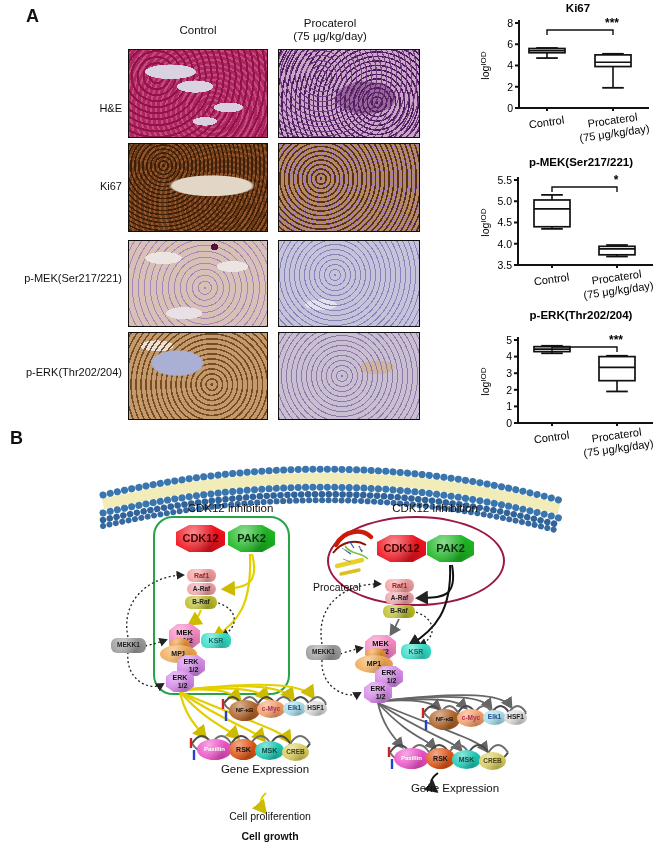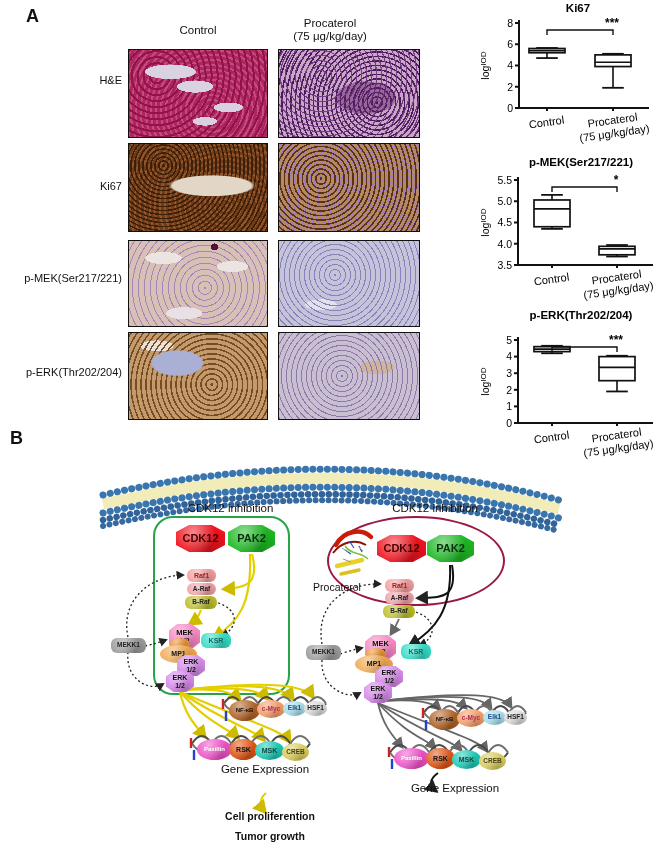--- a/index.html
+++ b/index.html
@@ -49,42 +49,42 @@
     repeating-radial-gradient(circle at 60% 60%, #7a4a20 0 1.5px, transparent 1.5px 5px),
     radial-gradient(ellipse 28px 9px at 20% 15%, #e8e2da 0 60%, transparent 61%),
     #c29a6c;}
   .erk-p{background:
     repeating-radial-gradient(circle at 45% 50%, #9078a8 0 1px, transparent 1px 5px),
     radial-gradient(ellipse 30px 12px at 70% 40%, #cdb49a 0 55%, transparent 60%),
     #c8c0d2;}
   
   .node{position:absolute;display:flex;align-items:center;justify-content:center;
         text-align:center;font-weight:bold;line-height:1.02;white-space:pre-line;z-index:5;}
-  .octagon{clip-path:polygon(27% 0,73% 0,100% 26%,100% 74%,73% 100%,27% 100%,0 74%,0 26%);}
+  .octagon{clip-path:polygon(27% 0,73% 0,100% 26%,100% 74%,73% 100%,27% 100%,0 74%,0 26%);text-align:right;}
   .pill{border-radius:6px;}
   .ellipse{border-radius:50%;}
   #activation-box{border:2px solid #27a348;border-radius:20px;z-index:2;}
   #inhibition-ellipse{border:2px solid #9b1840;border-radius:50%;z-index:2;}
   .blab{font-size:11.5px;text-align:center;z-index:6;}
   .small-lab{font-size:10.5px;text-align:center;z-index:6;white-space:pre-line;line-height:1.3;}
   svg{position:absolute;left:0;top:0;z-index:3;pointer-events:none;}
   .chart{position:absolute;z-index:4;}
 </style>
 </head>
 <body>
 
 <div id="fig">
 
   <div class="abs panel-label" style="left:26px;top:6px;">A</div>
 
   <div class="abs hdr" style="left:158px;top:24px;width:80px;">Control</div>
   <div class="abs hdr" style="left:285px;top:17px;width:90px;">Procaterol</div>
   <div class="abs hdr" style="left:276px;top:30px;width:108px;">(75 μg/kg/day)</div>
 
-  <div class="abs rowlab" style="left:60px;top:74px;width:62px;">H&amp;E</div>
+  <div class="abs rowlab" style="left:60px;top:102px;width:62px;">H&amp;E</div>
   <div class="abs rowlab" style="left:60px;top:180px;width:62px;">Ki67</div>
   <div class="abs rowlab" style="left:10px;top:272px;width:112px;">p-MEK(Ser217/221)</div>
   <div class="abs rowlab" style="left:10px;top:366px;width:112px;">p-ERK(Thr202/204)</div>
 
   <div class="img he-c" style="left:128px;top:49px;width:140px;height:89px;"></div>
   <div class="img he-p" style="left:278px;top:49px;width:142px;height:89px;"></div>
   <div class="img ki-c" style="left:128px;top:143px;width:140px;height:89px;"></div>
   <div class="img ki-p" style="left:278px;top:143px;width:142px;height:89px;"></div>
   <div class="img mek-c" style="left:128px;top:240px;width:140px;height:87px;"></div>
   <div class="img mek-p" style="left:278px;top:240px;width:142px;height:87px;"></div>
@@ -299,22 +299,22 @@
   <div class="abs" id="activation-box" style="left:153px;top:516px;width:133px;height:175px;"></div>
   <div class="abs" id="inhibition-ellipse" style="left:327px;top:516px;width:174px;height:86px;"></div>
 
   <div class="abs blab" style="left:158px;top:502px;width:145px;">CDK12 inhibition</div>
   <div class="abs blab" style="left:360px;top:502px;width:150px;">CDK12 inhibition</div>
   <div class="abs small-lab" style="left:300px;top:581px;width:74px;">Procaterol</div>
   <div class="abs blab" style="left:215px;top:763px;width:100px;">Gene
 Expression</div>
   <div class="abs blab" style="left:405px;top:782px;width:100px;">Gene
 Expression</div>
-  <div class="abs small-lab" style="left:198px;top:810px;width:144px;font-weight:bold;">Cell proliferention</div>
-  <div class="abs small-lab" style="left:203px;top:830px;width:134px;font-weight:bold;">Tumor growth</div>
+  <div class="abs small-lab" style="left:198px;top:810px;width:144px;font-weight:normal;">Cell proliferention</div>
+  <div class="abs small-lab" style="left:203px;top:830px;width:134px;font-weight:bold;">Cell growth</div>
 
   <div id="nodes-layer">
       <div class="node octagon" style="left: 176px; top: 525px; width: 49px; height: 27px; font-size: 11px; color: rgb(74, 0, 0); background: radial-gradient(circle at 35% 28%, rgba(255, 255, 255, 0.5), rgba(255, 255, 255, 0) 60%), radial-gradient(circle at 68% 88%, rgba(0, 0, 0, 0.22), rgba(0, 0, 0, 0) 55%), rgb(240, 19, 30);">CDK12</div>
       <div class="node octagon" style="left: 228px; top: 525px; width: 47px; height: 27px; font-size: 11px; color: rgb(5, 50, 10); background: radial-gradient(circle at 35% 28%, rgba(255, 255, 255, 0.5), rgba(255, 255, 255, 0) 60%), radial-gradient(circle at 68% 88%, rgba(0, 0, 0, 0.22), rgba(0, 0, 0, 0) 55%), rgb(30, 184, 36);">PAK2</div>
       <div class="node pill" style="left: 187px; top: 569px; width: 29px; height: 13px; font-size: 7px; color: rgb(160, 32, 32); background: radial-gradient(circle at 35% 28%, rgba(255, 255, 255, 0.5), rgba(255, 255, 255, 0) 60%), radial-gradient(circle at 68% 88%, rgba(0, 0, 0, 0.22), rgba(0, 0, 0, 0) 55%), rgb(244, 158, 158);">Raf1</div>
       <div class="node pill" style="left: 187px; top: 583px; width: 29px; height: 12px; font-size: 6.5px; color: rgb(34, 34, 34); background: radial-gradient(circle at 35% 28%, rgba(255, 255, 255, 0.5), rgba(255, 255, 255, 0) 60%), radial-gradient(circle at 68% 88%, rgba(0, 0, 0, 0.22), rgba(0, 0, 0, 0) 55%), rgb(240, 160, 168);">A-Raf</div>
       <div class="node pill" style="left: 185px; top: 596px; width: 32px; height: 13px; font-size: 6.5px; color: rgb(34, 34, 34); background: radial-gradient(circle at 35% 28%, rgba(255, 255, 255, 0.5), rgba(255, 255, 255, 0) 60%), radial-gradient(circle at 68% 88%, rgba(0, 0, 0, 0.22), rgba(0, 0, 0, 0) 55%), rgb(188, 190, 42);">B-Raf</div>
       <div class="node octagon" style="left: 169px; top: 624px; width: 31px; height: 25px; font-size: 7.5px; color: rgb(17, 17, 17); background: radial-gradient(circle at 35% 28%, rgba(255, 255, 255, 0.5), rgba(255, 255, 255, 0) 60%), radial-gradient(circle at 68% 88%, rgba(0, 0, 0, 0.22), rgba(0, 0, 0, 0) 55%), rgb(245, 133, 194);">MEK
 1/2</div>
       <div class="node pill" style="left: 201px; top: 633px; width: 30px; height: 15px; font-size: 7px; color: rgb(10, 106, 94); background: radial-gradient(circle at 35% 28%, rgba(255, 255, 255, 0.5), rgba(255, 255, 255, 0) 60%), radial-gradient(circle at 68% 88%, rgba(0, 0, 0, 0.22), rgba(0, 0, 0, 0) 55%), rgb(53, 220, 200);">KSR</div>

